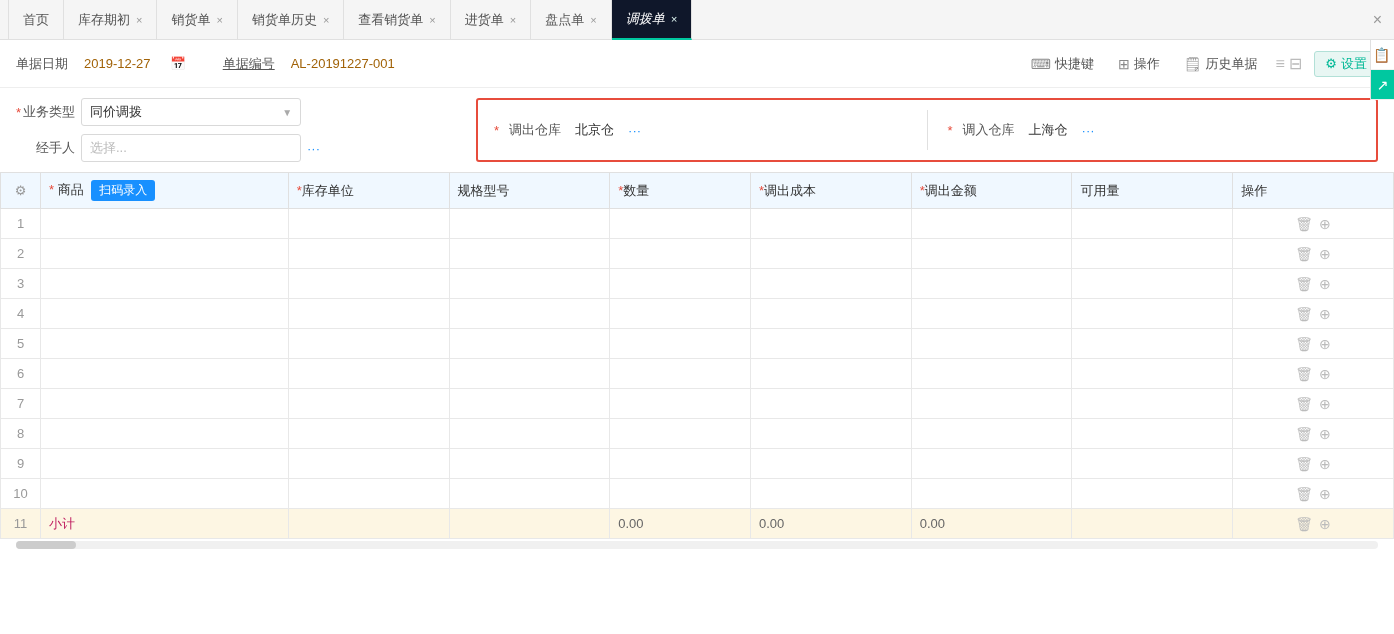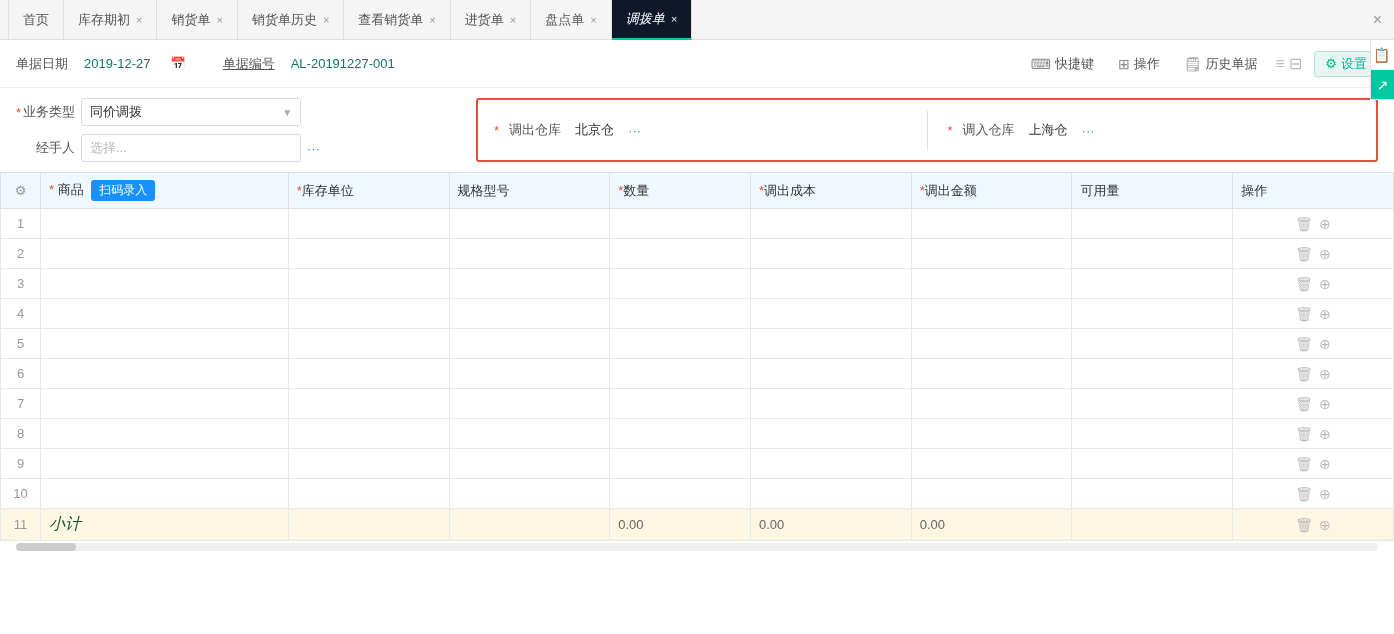--- a/index.html
+++ b/index.html
@@ -31,21 +31,21 @@
     }
 
     
     .doc-header {
       display: flex; align-items: center; padding: 8px 16px;
       border-bottom: 1px solid #eee; background: #fff; height: 48px;
     }
     .doc-header-left { display: flex; align-items: center; gap: 16px; flex: 1; }
     .doc-header-right { display: flex; align-items: center; gap: 12px; }
     .field-label { color: #555; font-size: 13px; }
-    .field-value { color: #0f766e; font-size: 13px; }
+    .field-value { color: #a16207; font-size: 13px; }
     .date-icon { color: #aaa; margin-left: 4px; cursor: pointer; }
     .toolbar-btn {
       display: flex; align-items: center; gap: 4px; color: #555;
       cursor: pointer; font-size: 13px; padding: 2px 6px;
     }
     .toolbar-btn .icon { color: #888; font-size: 14px; }
     .settings-btn {
       background: #e8f6f3; color: #00b896; border: 1px solid #b2e0d7;
       border-radius: 3px; padding: 3px 10px; cursor: pointer; font-size: 13px;
       display: flex; align-items: center; gap: 4px;
@@ -426,21 +426,21 @@
         <td></td>
         <td>
           <div class="action-icons">
             <span class="action-icon">🗑</span>
             <span class="action-icon">⊕</span>
           </div>
         </td>
       </tr>
         <tr style="background: rgb(253, 246, 227);">
         <td class="row-num">11</td>
-        <td style="color:#14532d; font-size:16px;font-style:italic;">小计</td>
+        <td style="color:#be185d; font-size:13px;">小计</td>
         <td></td>
         <td></td>
         <td style="color:#666;">0.00</td>
         <td style="color:#666;">0.00</td>
         <td style="color:#666;">0.00</td>
         <td></td>
         <td>
           <div class="action-icons">
             <span class="action-icon">🗑</span>
             <span class="action-icon">⊕</span>

